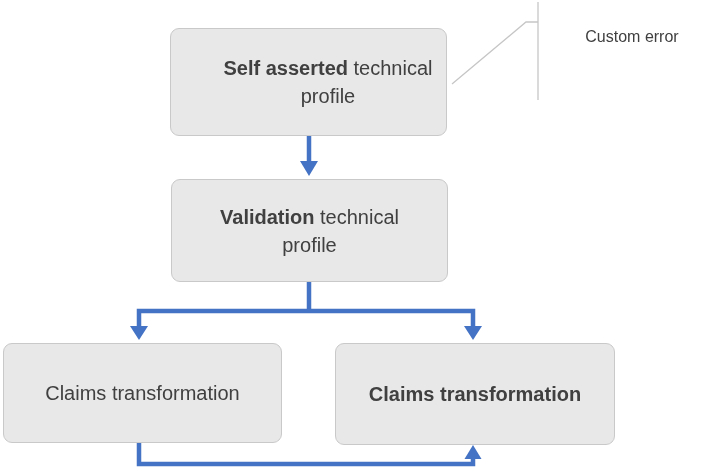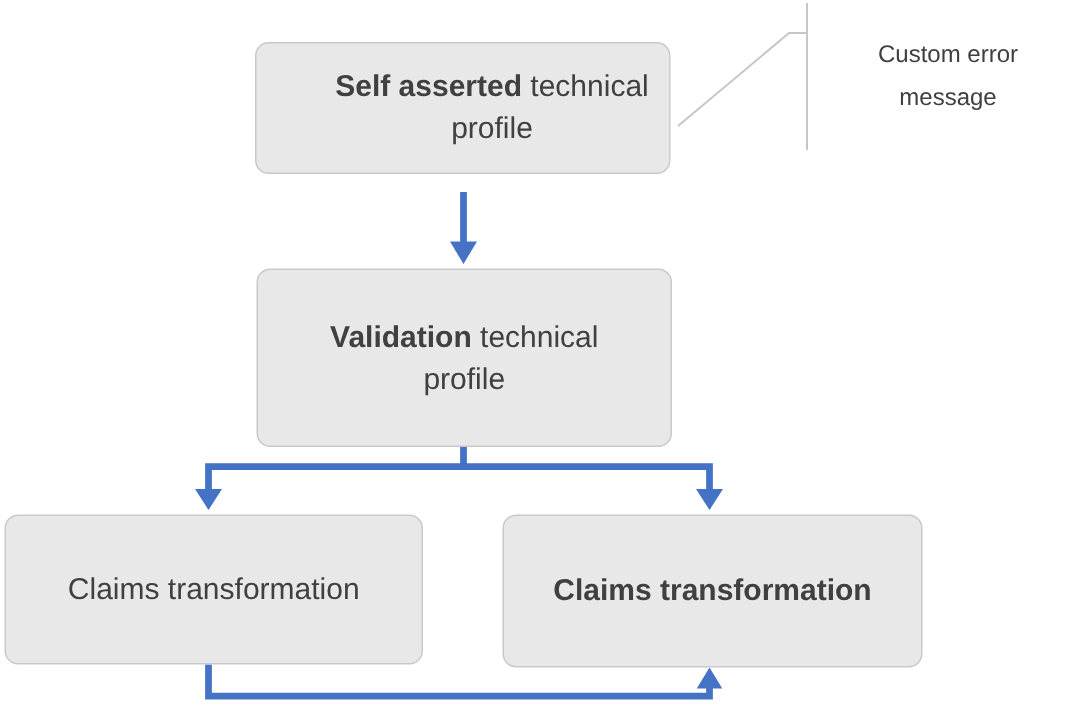--- a/index.html
+++ b/index.html
@@ -34,22 +34,22 @@
     display: flex;
     flex-direction: column;
     align-items: center;
     justify-content: center;
     text-align: center;
     color: var(--text);
     font-size: 20px;
     line-height: 28px;
   }
   .node .b { font-weight: bold; }
-  #node-self-asserted   { left: 170px; top: 28px;  width: 277px; height: 88px; padding-left: 39px; }
-  #node-validation      { left: 171px; top: 179px; width: 277px; height: 119px; }
+  #node-self-asserted   { left: 170px; top: 28px;  width: 277px; height: 108px; padding-left: 39px; }
+  #node-validation      { left: 171px; top: 179px; width: 277px; height: 103px; }
   #node-claims-tp       { left: 3px;   top: 343px; width: 279px; height: 100px; }
   #node-claims          { left: 335px; top: 343px; width: 280px; height: 102px; }
   .callout-text {
     position: absolute;
     left: 540px; top: 22px;
     width: 184px;
     text-align: center;
     color: var(--text);
     font-size: 16px;
     line-height: 29px;
@@ -90,16 +90,15 @@
   <div class="node" id="node-claims-tp">
     <div>Claims transformation</div>
   </div>
 
   <div class="node" id="node-claims">
     <div class="b">Claims transformation</div>
   </div>
 
   <div class="callout-text">
     <div>Custom error</div>
-    <div>message</div>
   </div>
 
 </div>
 
 </body></html>

